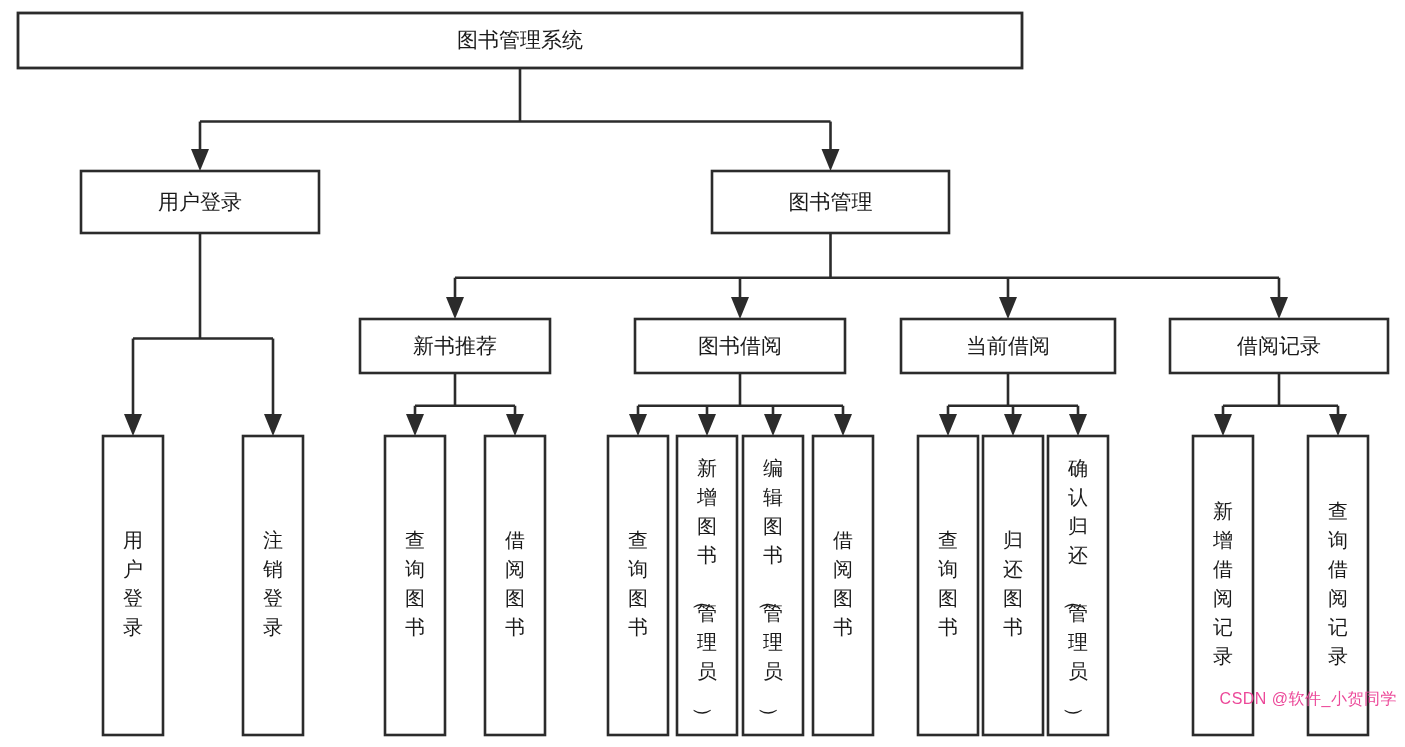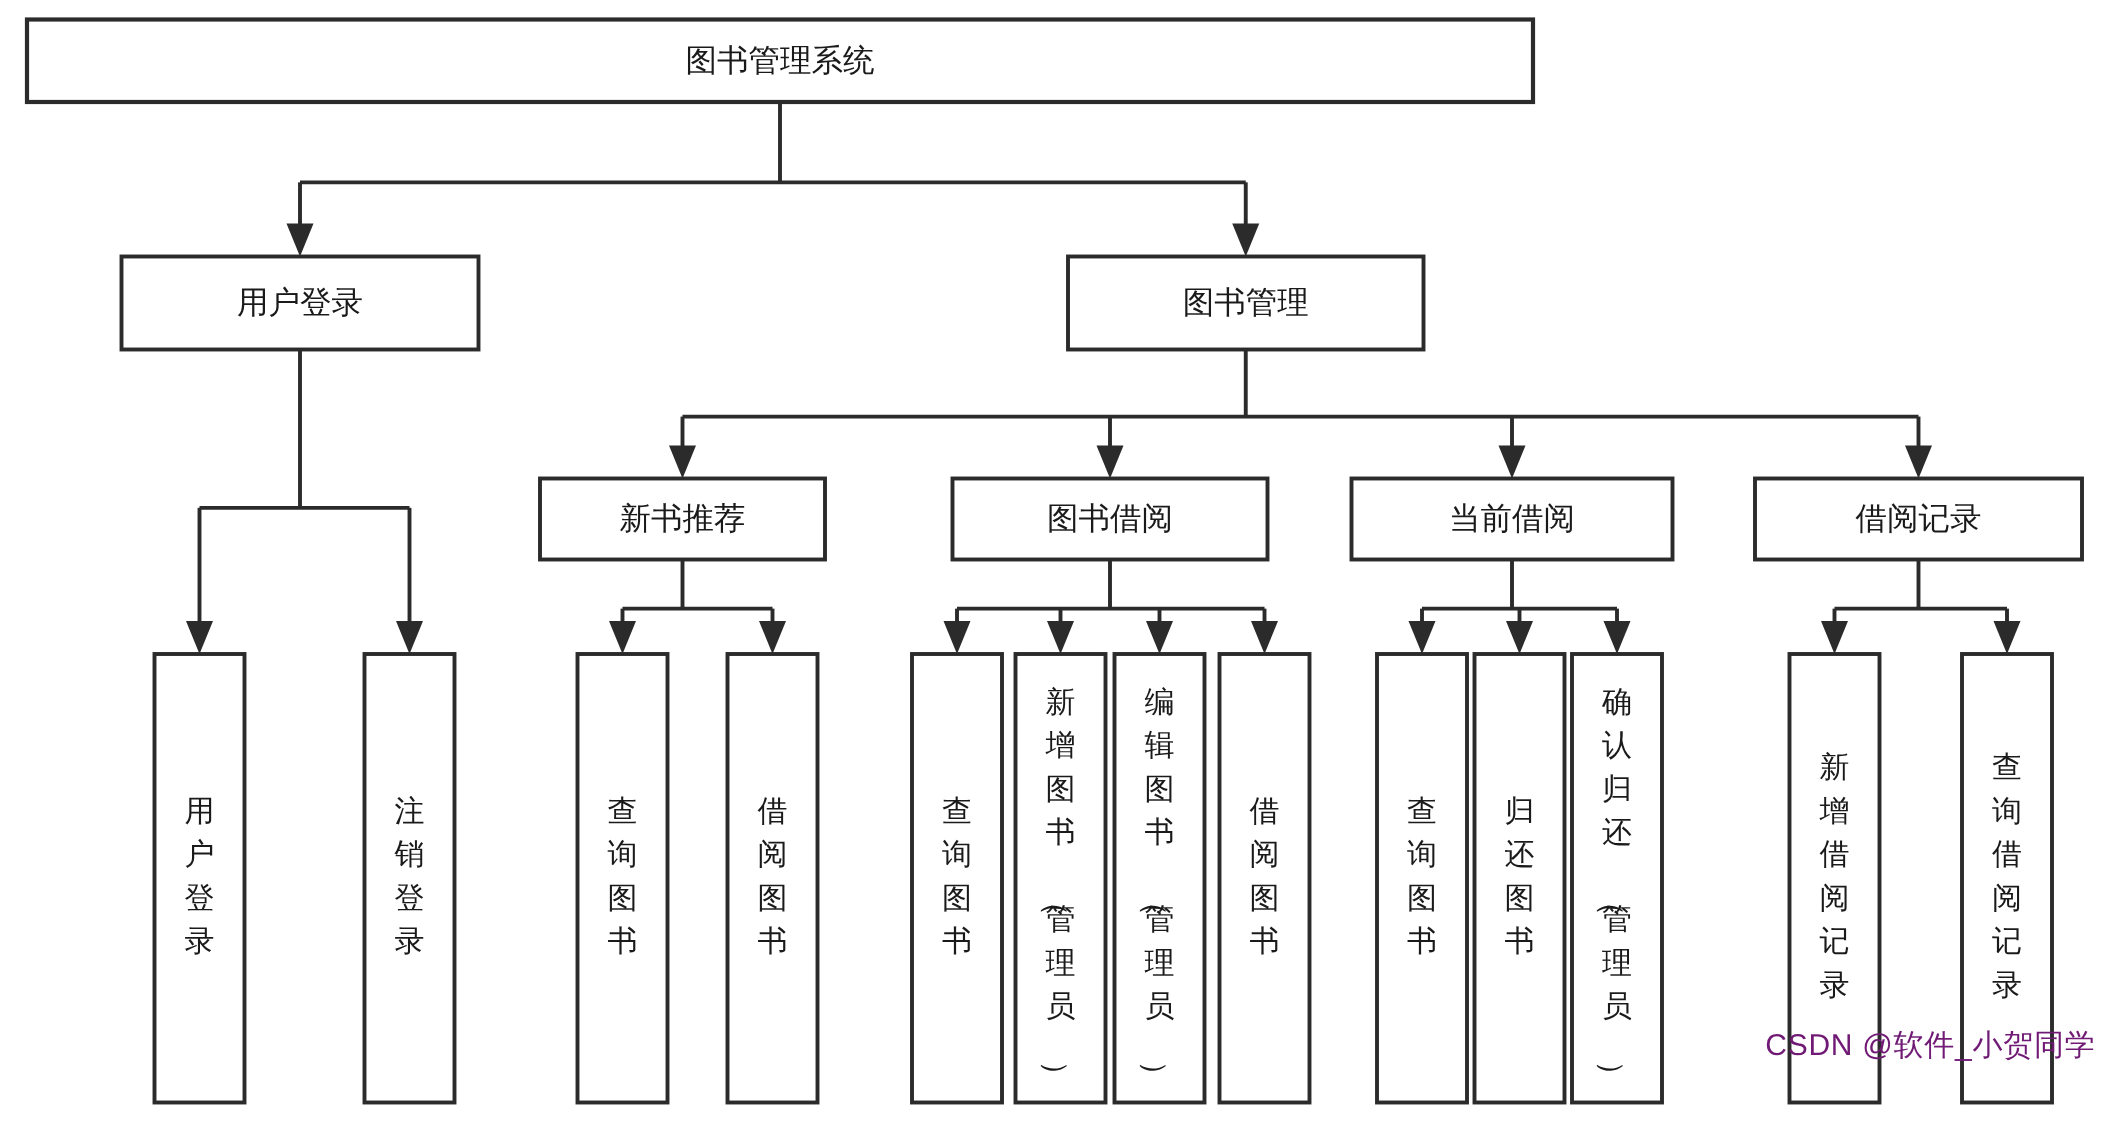--- a/index.html
+++ b/index.html
@@ -51,22 +51,22 @@
     dominant-baseline: middle;
   }
   text.node-label.vertical-char {
     font-size: 20px;
   }
   .watermark {
     position: absolute;
     right: 8px;
     bottom: 6px;
     font-family: "Liberation Sans", "DejaVu Sans", sans-serif;
-    font-size: 20px;
-    color: #701a75;
+    font-size: 16px;
+    color: #ec4899;
     letter-spacing: 0.5px;
     white-space: nowrap;
     user-select: none;
   }
 </style>
 </head>
 <body>
 
 <div id="diagram-root">
   <svg class="flow" viewBox="0 0 1405 747" xmlns="http://www.w3.org/2000/svg">

